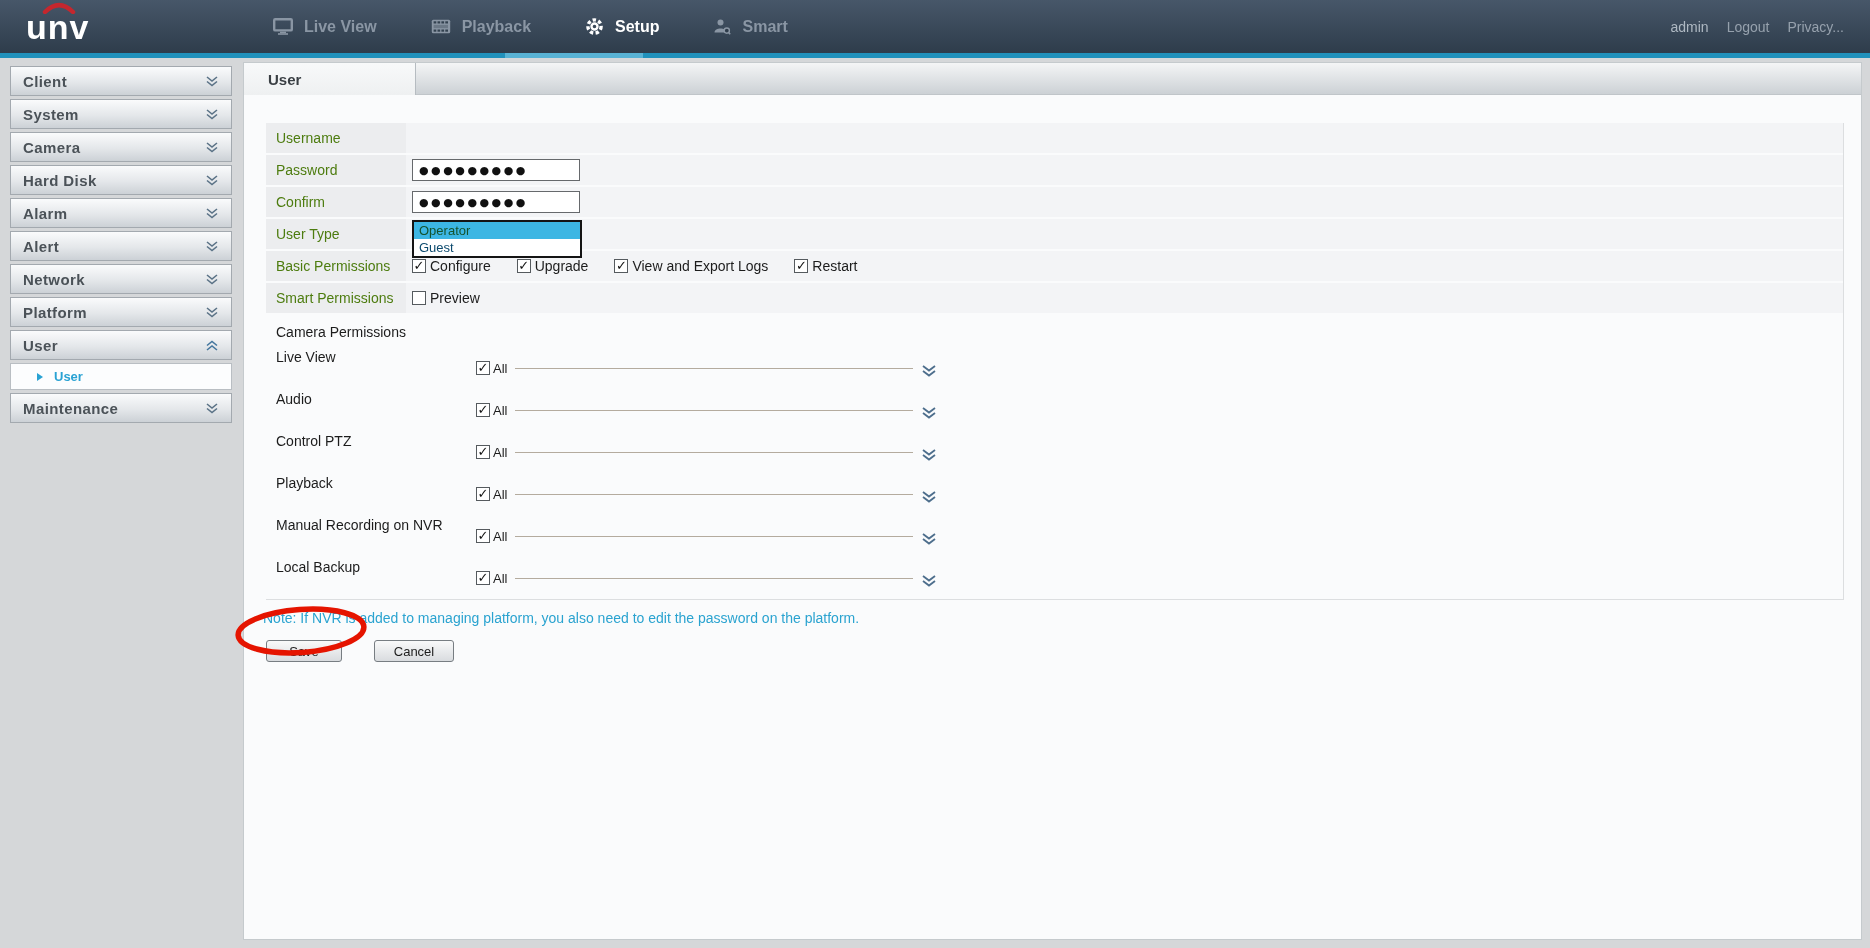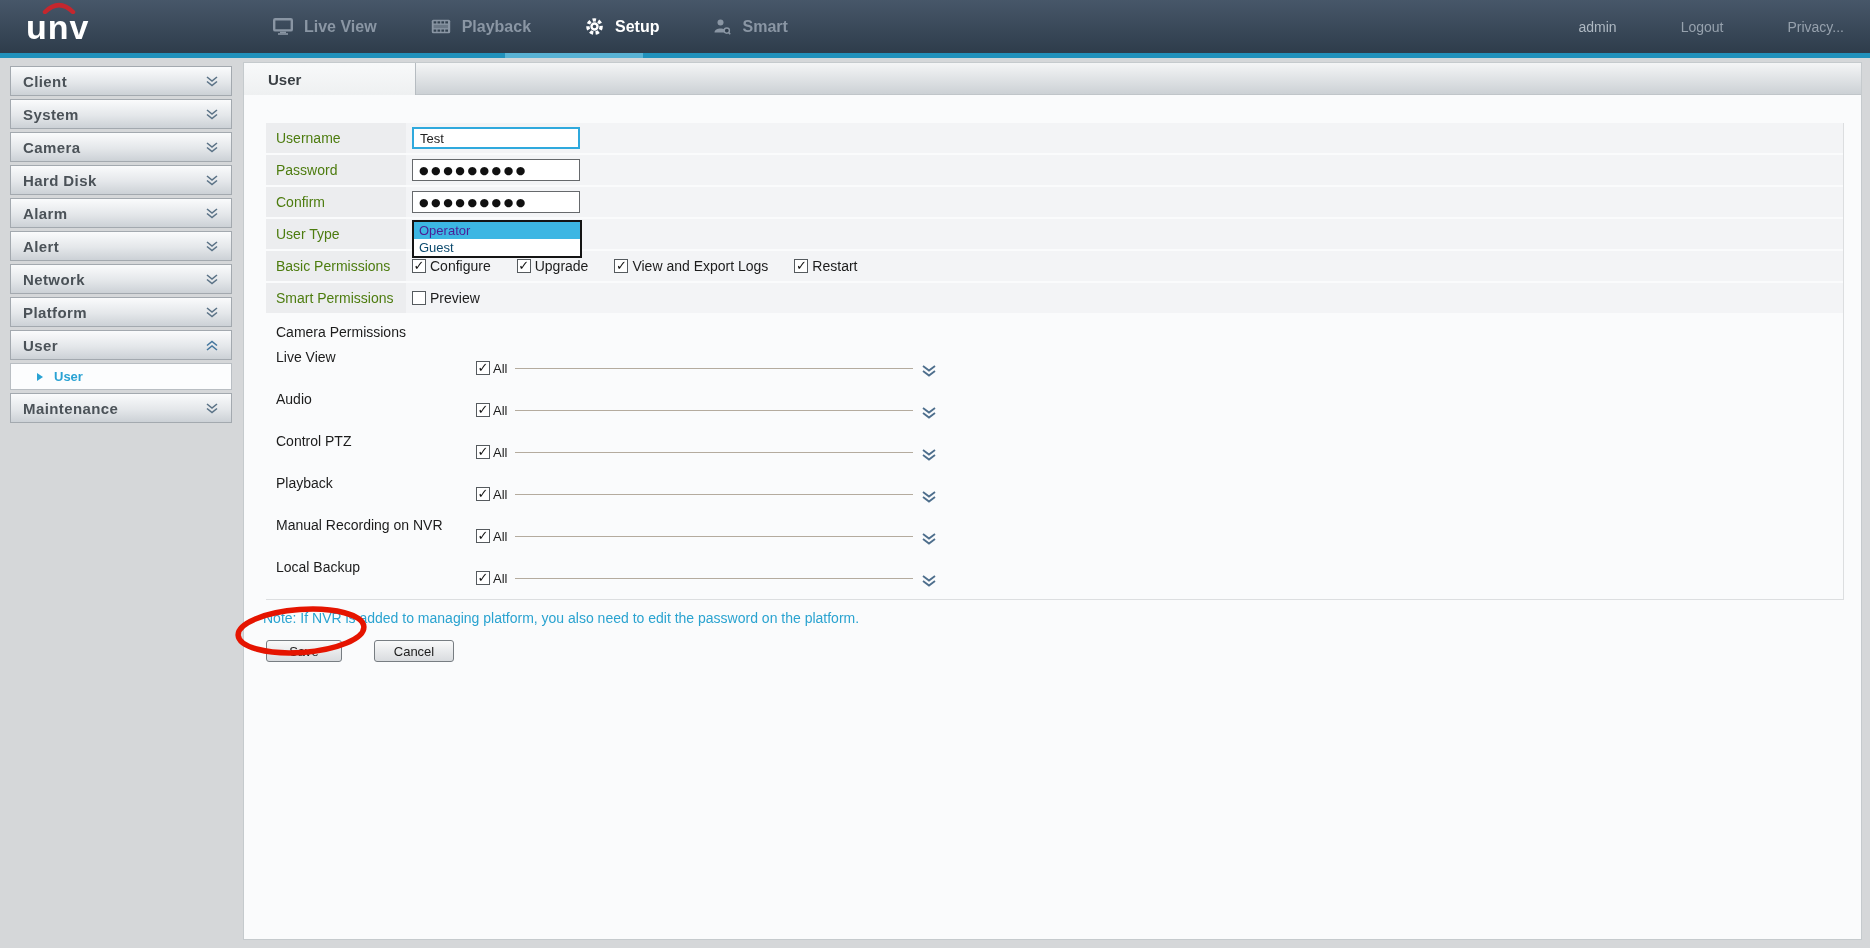--- a/index.html
+++ b/index.html
@@ -12,21 +12,21 @@
   
   .topbar { position:absolute; left:0; top:0; width:1870px; height:53px;
     background:linear-gradient(180deg,#475769,#2e3c4b); display:flex; align-items:center; }
   .logo { position:relative; margin-left:26px; width:90px; color:#fff;
     font-size:34px; font-weight:bold; letter-spacing:1px; line-height:1; }
   .logo-arc { position:absolute; left:15px; top:-8px; }
   .nav { display:flex; height:100%; margin-left:130px; }
   .nav-item { display:flex; align-items:center; gap:11px; padding:0 27px;
     color:#8a96a4; font-size:16px; font-weight:bold; cursor:pointer; }
   .nav-item.active { color:#ffffff; }
-  .top-right { margin-left:auto; margin-right:26px; display:flex; gap:64px;
+  .top-right { margin-left:auto; margin-right:26px; display:flex; gap:18px;
     font-size:14px; color:#96a1ad; }
   .top-right .acct { color:#aeb8c2; }
   .top-right span { cursor:pointer; }
   
   .tealbar { position:absolute; left:0; top:53px; width:1870px; height:5px; background:#2191bb; }
   .tealbar-active { position:absolute; left:505px; top:0; width:138px; height:5px; background:#58b2d4; }
   
   .sidebar { position:absolute; left:10px; top:66px; width:222px; }
   .side-group { height:30px; margin-bottom:3px;
     background:linear-gradient(180deg,#fafbfc 0%,#e4e7ea 55%,#ccd1d6 100%);
@@ -62,21 +62,21 @@
     letter-spacing:2.5px; color:#111; }
   .cbitem { display:flex; align-items:center; margin-right:26px; font-size:14px; color:#1c1c1c; cursor:pointer; }
   .cb { width:14px; height:14px; background:#fff; border:1px solid #555a5e;
     display:inline-flex; align-items:center; justify-content:center; margin-right:4px;
     font-family:"DejaVu Sans",sans-serif; font-size:13px; font-weight:bold; color:#111; line-height:1; }
   .cb span { margin-top:-2px; }
   
   .dropdown { position:absolute; left:146px; top:1px; width:170px; background:#fff;
     border:2px solid #141414; z-index:20; cursor:pointer; }
   .dd-opt { height:17px; line-height:17px; font-size:13px; padding-left:5px; color:#0c4a6e; }
-  .dd-opt.selected { background:#3cb6e3; color:#4c1d95; }
+  .dd-opt.selected { background:#3cb6e3; color:#14532d; }
   
   .camtitle { margin:8px 0 0 10px; height:22px; line-height:22px; font-size:14px; color:#1c1c1c; }
   .camrow { position:relative; height:42px; }
   .camlabel { position:absolute; left:10px; top:6px; font-size:14px; color:#1c1c1c; }
   .camctl { position:absolute; left:210px; top:16px; display:flex; align-items:center; }
   .camctl .cb { margin-right:3px; }
   .cam-all { font-size:13px; color:#1c1c1c; margin-right:8px; }
   .camline { width:398px; height:1px; background:#b4ab9e; margin-right:8px; }
   .camchev { cursor:pointer; display:flex; margin-top:6px; }
   .note { margin:10px 0 0 -3px; font-size:14px; color:#2aa3d0; }
@@ -234,23 +234,20 @@
     <div class="tab-active">
       <span>User</span>
     </div>
   </div>
 
   <div class="formwrap">
     <div class="formtable">
 
       <div class="frow">
         <div class="flabel">Username</div>
-        <div class="fvalue">
-          <input class="tinput focused" value="Test" style="">
-        </div>
       </div>
 
       <div class="frow">
         <div class="flabel">Password</div>
         <div class="fvalue">
           <div class="pwfield">
             <span class="pwdots">●●●●●●●●●</span>
           </div>
         </div>
       </div>

